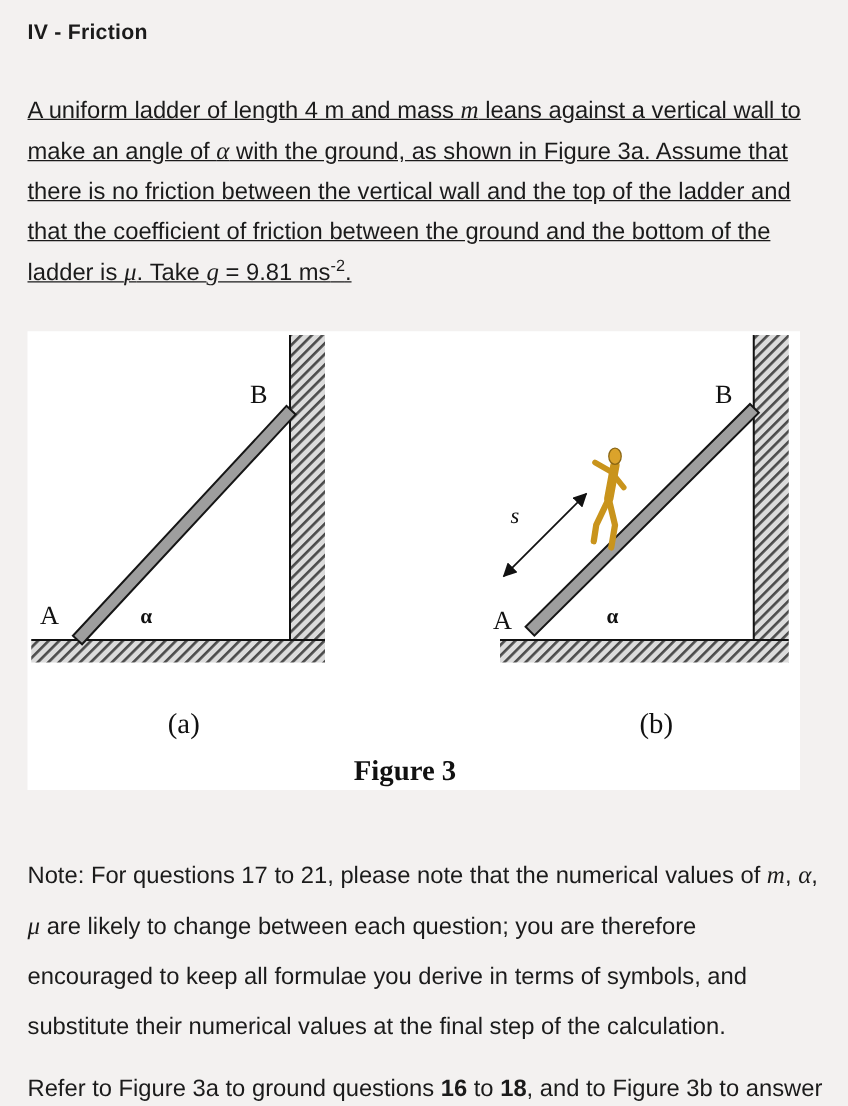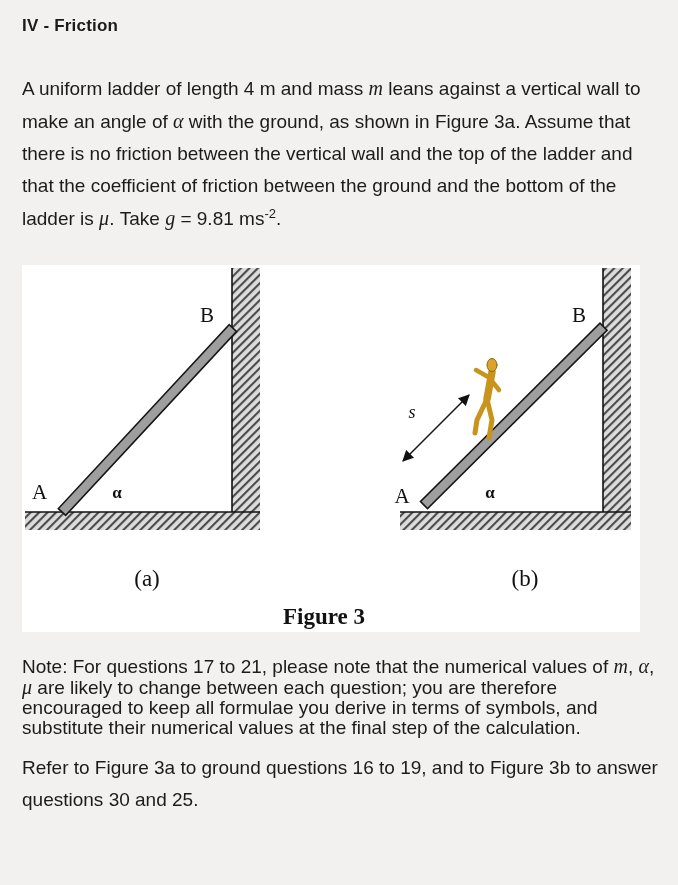--- a/index.html
+++ b/index.html
@@ -10,27 +10,27 @@
     color: #1b1b1b;
     overflow: hidden;
   }
   .page { width: 678px; height: 885px; box-sizing: border-box; padding: 16px 0 0 22px; }
   .title {
     font-size: 17px; font-weight: 700; margin: 0; letter-spacing: 0.2px;
   }
   .para {
     font-size: 19px; line-height: 32px; width: 636px; margin: 0;
   }
-  .para.p1 { margin-top: 36px; }
-  .para.note { margin-top: 24px; line-height: 20px; }
+  .para.p1 { margin-top: 36px; text-decoration: underline; }
+  .para.note { margin-top: 48px; line-height: 40px; }
   .para.refer { margin-top: 14px; }
   .mvar {
     font-family: "Liberation Serif", serif; font-style: italic; font-size: 20px;
   }
-  .bnum { font-weight: 400; }
+  .bnum { font-weight: 700; }
   sup.exp { font-size: 13px; line-height: 0; }
   .figure-box {
     width: 618px; height: 367px; background: #ffffff; margin-top: 30px;
     position: relative;
   }
   .fig-svg { display: block; }
   .lbl   { font-family: "Liberation Serif", serif; font-size: 21px; fill: #111; }
   .alpha { font-family: "Liberation Serif", serif; font-size: 17px; font-weight: bold; fill: #111; }
   .svar  { font-family: "Liberation Serif", serif; font-style: italic; font-size: 18px; fill: #111; }
   .sub   { font-family: "Liberation Serif", serif; font-size: 23px; fill: #111; }
@@ -90,15 +90,15 @@
       </g>
 
       <text class="sub" x="125" y="321" text-anchor="middle">(a)</text>
       <text class="sub" x="503" y="321" text-anchor="middle">(b)</text>
       <text class="cap" x="302" y="359" text-anchor="middle">Figure 3</text>
     </svg>
   </div>
 
   <p class="para note"><span>Note:</span><span> For questions 17 to 21, please note that the numerical values of </span><span class="mvar">m</span><span>, </span><span class="mvar">α</span><span>, </span><span class="mvar">μ</span><span> are likely to change between each question; you are therefore encouraged to keep all formulae you derive in terms of symbols, and substitute their numerical values at the final step of the calculation.</span></p>
 
-  <p class="para refer"><span>Refer to Figure 3a to ground questions </span><span class="bnum">16</span><span> to </span><span class="bnum">19</span><span>, and to Figure 3b to answer questions </span><span class="bnum">30</span><span> and </span><span class="bnum">25</span><span>.</span></p>
+  <p class="para refer"><span>Refer to Figure 3a to ground questions </span><span class="bnum">16</span><span> to </span><span class="bnum">18</span><span>, and to Figure 3b to answer questions </span><span class="bnum">30</span><span> and </span><span class="bnum">25</span><span>.</span></p>
 
 </div>
 
 </body></html>

